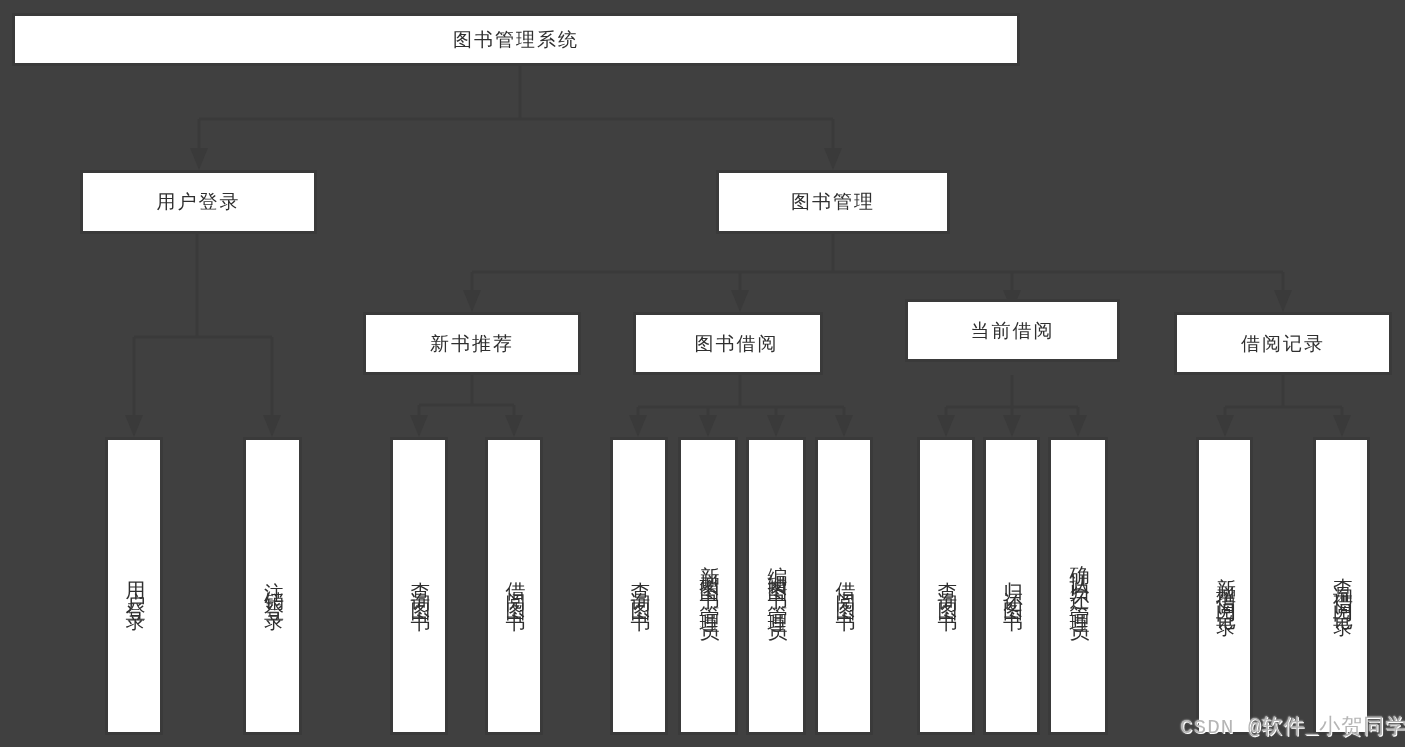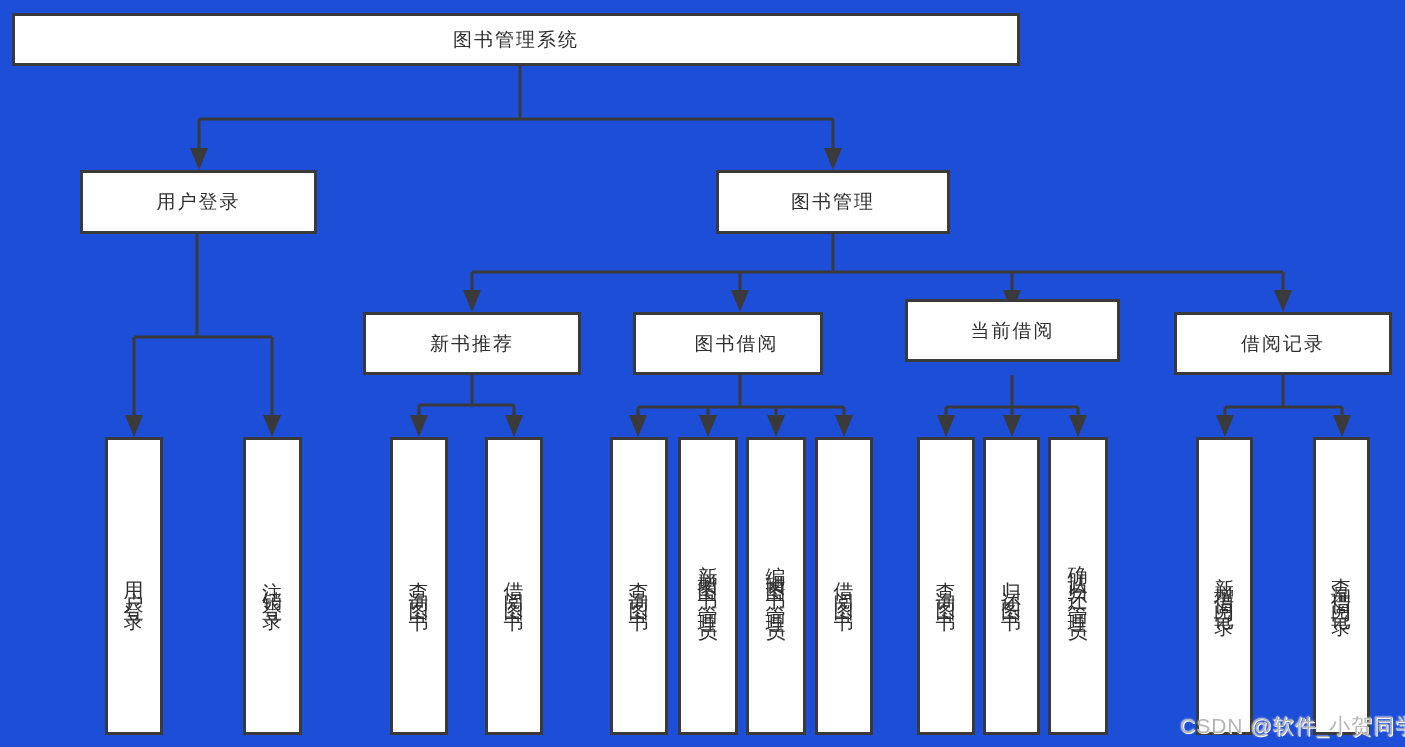--- a/index.html
+++ b/index.html
@@ -1,20 +1,20 @@
 <!DOCTYPE html>
 <html><head>
 <meta charset="utf-8">
 <style>
   html,body{margin:0;padding:0;background:#ffffff;}
   #canvas{
     position:relative;
     width:1405px;height:747px;
-    background:#1d4ed8;
-    font-family:Liberation Sans, sans-serif;
+    background:#404040;
+    font-family:Liberation Mono, monospace;
     color:#2f2f2f;
     overflow:hidden;
   }
   #wires{position:absolute;left:0;top:0;}
   .hbox{
     position:absolute;
     box-sizing:border-box;
     border:3px solid #3a3a3a;
     background:#ffffff;
     display:flex;

